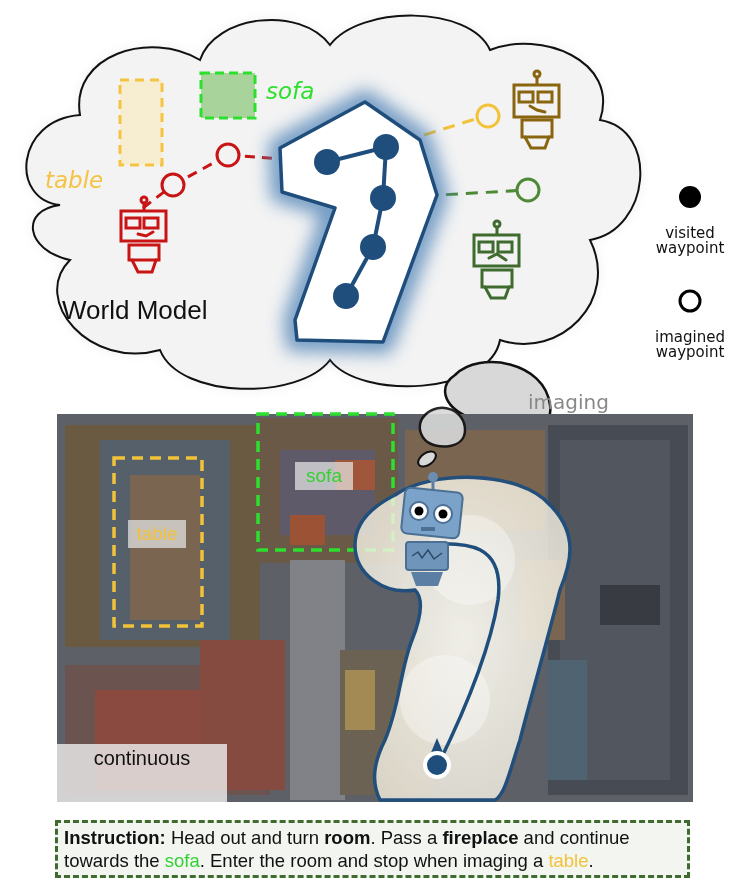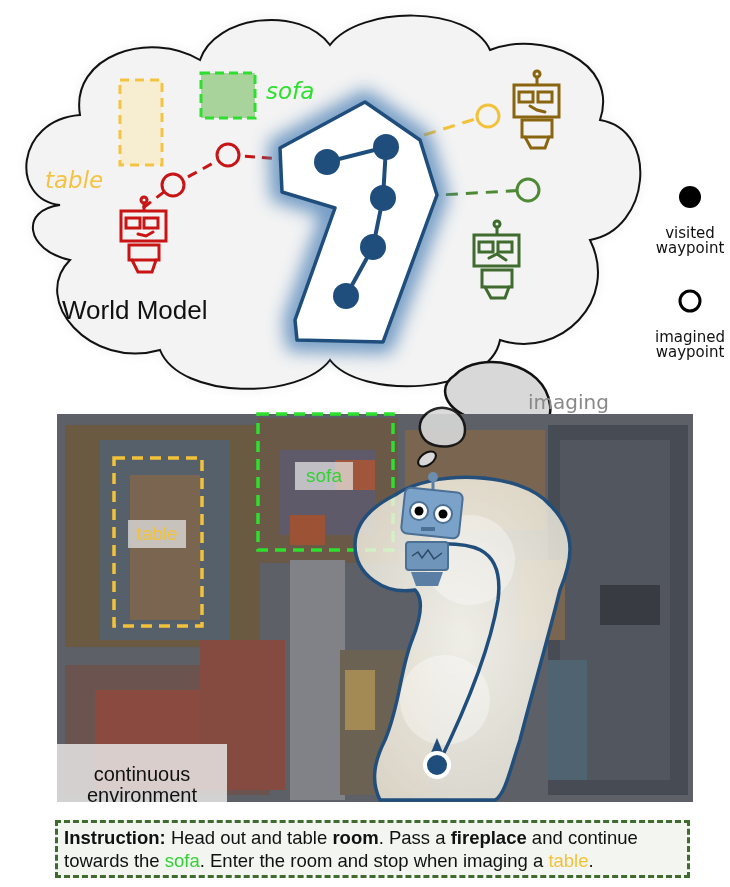--- a/index.html
+++ b/index.html
@@ -1,21 +1,21 @@
 <!DOCTYPE html>
 <html><head>
   <meta charset="utf-8">
   <style>
     html, body { margin: 0; padding: 0; background: #ffffff; }
     body { width: 730px; height: 887px; position: relative; overflow: hidden; font-family: "DejaVu Sans", sans-serif; }
     .abs { position: absolute; }
     .hand { font-family: "DejaVu Sans", sans-serif; font-style: italic; }
     svg { position: absolute; left: 0; top: 0; }
     .legend-label { position: absolute; text-align: center; font-family: "DejaVu Sans", sans-serif; font-size: 15px; line-height: 15px; color: #111; width: 90px; }
-    .env-label { position: absolute; left: 57px; top: 744px; width: 170px; height: 58px; background: rgba(235,235,235,0.82); color: #111; font-family: "Liberation Sans", sans-serif; font-size: 20px; line-height: 21px; text-align: center; padding-top: 20px; box-sizing: border-box; }
+    .env-label { position: absolute; left: 57px; top: 744px; width: 170px; height: 58px; background: rgba(235,235,235,0.82); color: #111; font-family: "Liberation Sans", sans-serif; font-size: 20px; line-height: 21px; text-align: center; padding-top: 4px; box-sizing: border-box; }
     .map-label { position: absolute; font-family: "Liberation Sans", sans-serif; font-size: 19px; line-height: 28px; text-align: center; background: rgba(230,230,230,0.72); }
     .instruction { position: absolute; left: 55px; top: 820px; width: 635px; height: 58px; border: 3px dashed #3f6b2f; background: #f2f5f0; box-sizing: border-box; font-family: "Liberation Sans", sans-serif; font-size: 18.5px; line-height: 23px; color: #111; padding: 3px 6px 0 6px; }
     .instruction .kw { font-weight: bold; }
     .c-sofa { color: #34d134; }
     .c-table { color: #f2c23a; }
   </style>
 </head>
 <body>
 
 <svg width="730" height="887" viewBox="0 0 730 887">
@@ -203,18 +203,17 @@
   <div class="legend-label" style="left:645px; top:330px;">
     <div>imagined</div>
     <div>waypoint</div>
   </div>
 </div>
 
 <div class="map-label c-table" style="left:128px; top:520px; width:58px;">table</div>
 <div class="map-label c-sofa" style="left:295px; top:462px; width:58px;">sofa</div>
 <div class="env-label">
   <div>continuous</div>
-  <div>environment</div>
 </div>
 
 <div class="instruction">
-  <span class="kw">Instruction:</span><span> Head out and table </span><span class="kw">room</span><span>. Pass a </span><span class="kw">fireplace</span><span> and continue towards the </span><span class="c-sofa">sofa</span><span>. Enter the room and stop when imaging a </span><span class="c-table">table</span><span>.</span>
+  <span class="kw">Instruction:</span><span> Head out and turn </span><span class="kw">room</span><span>. Pass a </span><span class="kw">fireplace</span><span> and continue towards the </span><span class="c-sofa">sofa</span><span>. Enter the room and stop when imaging a </span><span class="c-table">table</span><span>.</span>
 </div>
 
 </body></html>

